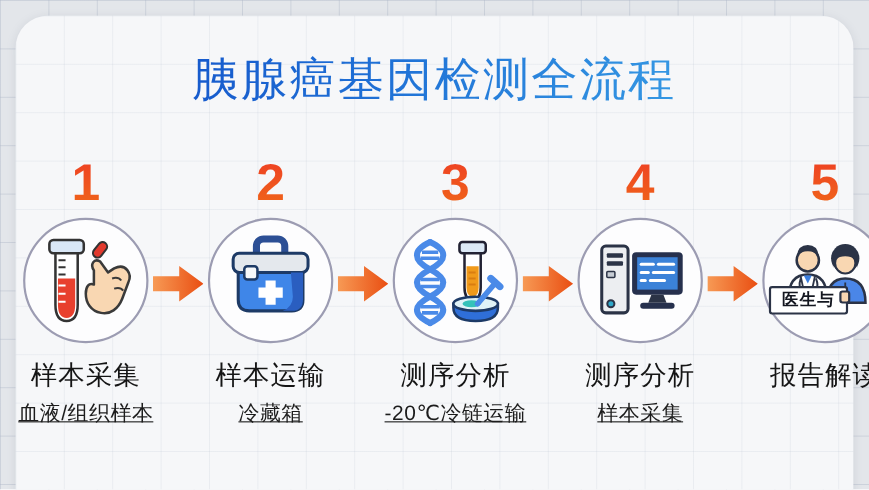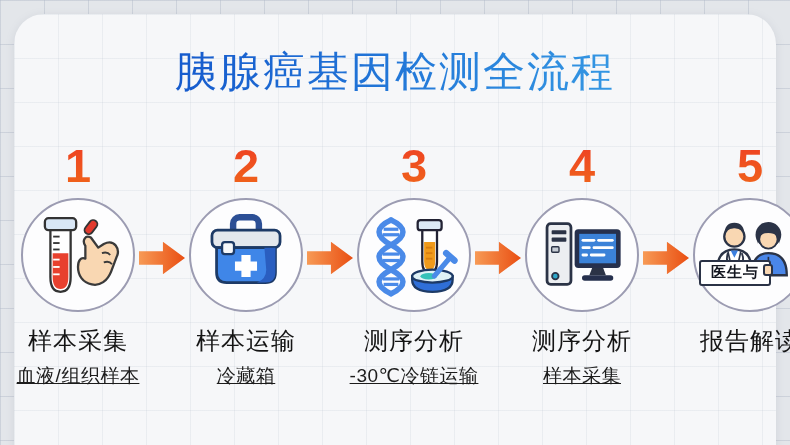--- a/index.html
+++ b/index.html
@@ -134,21 +134,21 @@
           <line x1="63" y1="48" x2="70" y2="48" stroke="#d97d10" stroke-width="2"></line>
           <line x1="63" y1="54" x2="70" y2="54" stroke="#d97d10" stroke-width="2"></line>
           <path d="M48 77 Q48 90 70 90 Q92 90 92 77 L92 73 L48 73 Z" fill="#2f6fd8" stroke="#1d3a66" stroke-width="2.5"></path>
           <ellipse cx="70" cy="73" rx="22" ry="7" fill="#dff2f7" stroke="#1d3a66" stroke-width="2.5"></ellipse>
           <ellipse cx="66" cy="73" rx="9" ry="3.5" fill="#35c2b9"></ellipse>
           <line x1="89" y1="53" x2="72" y2="73" stroke="#4a8ae8" stroke-width="5.5" stroke-linecap="round"></line>
           <line x1="85" y1="48" x2="94" y2="56" stroke="#4a8ae8" stroke-width="7" stroke-linecap="round"></line>
         </svg>
       </div>
       <div class="step-title">测序分析</div>
-      <div class="step-sub">-30℃冷链运输</div>
+      <div class="step-sub">-20℃冷链运输</div>
     </div>
 
     <div class="arrow a3"></div>
 
     <div class="step s4">
       <div class="num">4</div>
       <div class="circle">
         <svg viewBox="0 0 100 100">
           <rect x="12" y="16" width="26" height="66" rx="4" fill="#eceef1" stroke="#2b3346" stroke-width="3"></rect>
           <rect x="17" y="23" width="16" height="4.5" rx="1" fill="#2b3346"></rect>

